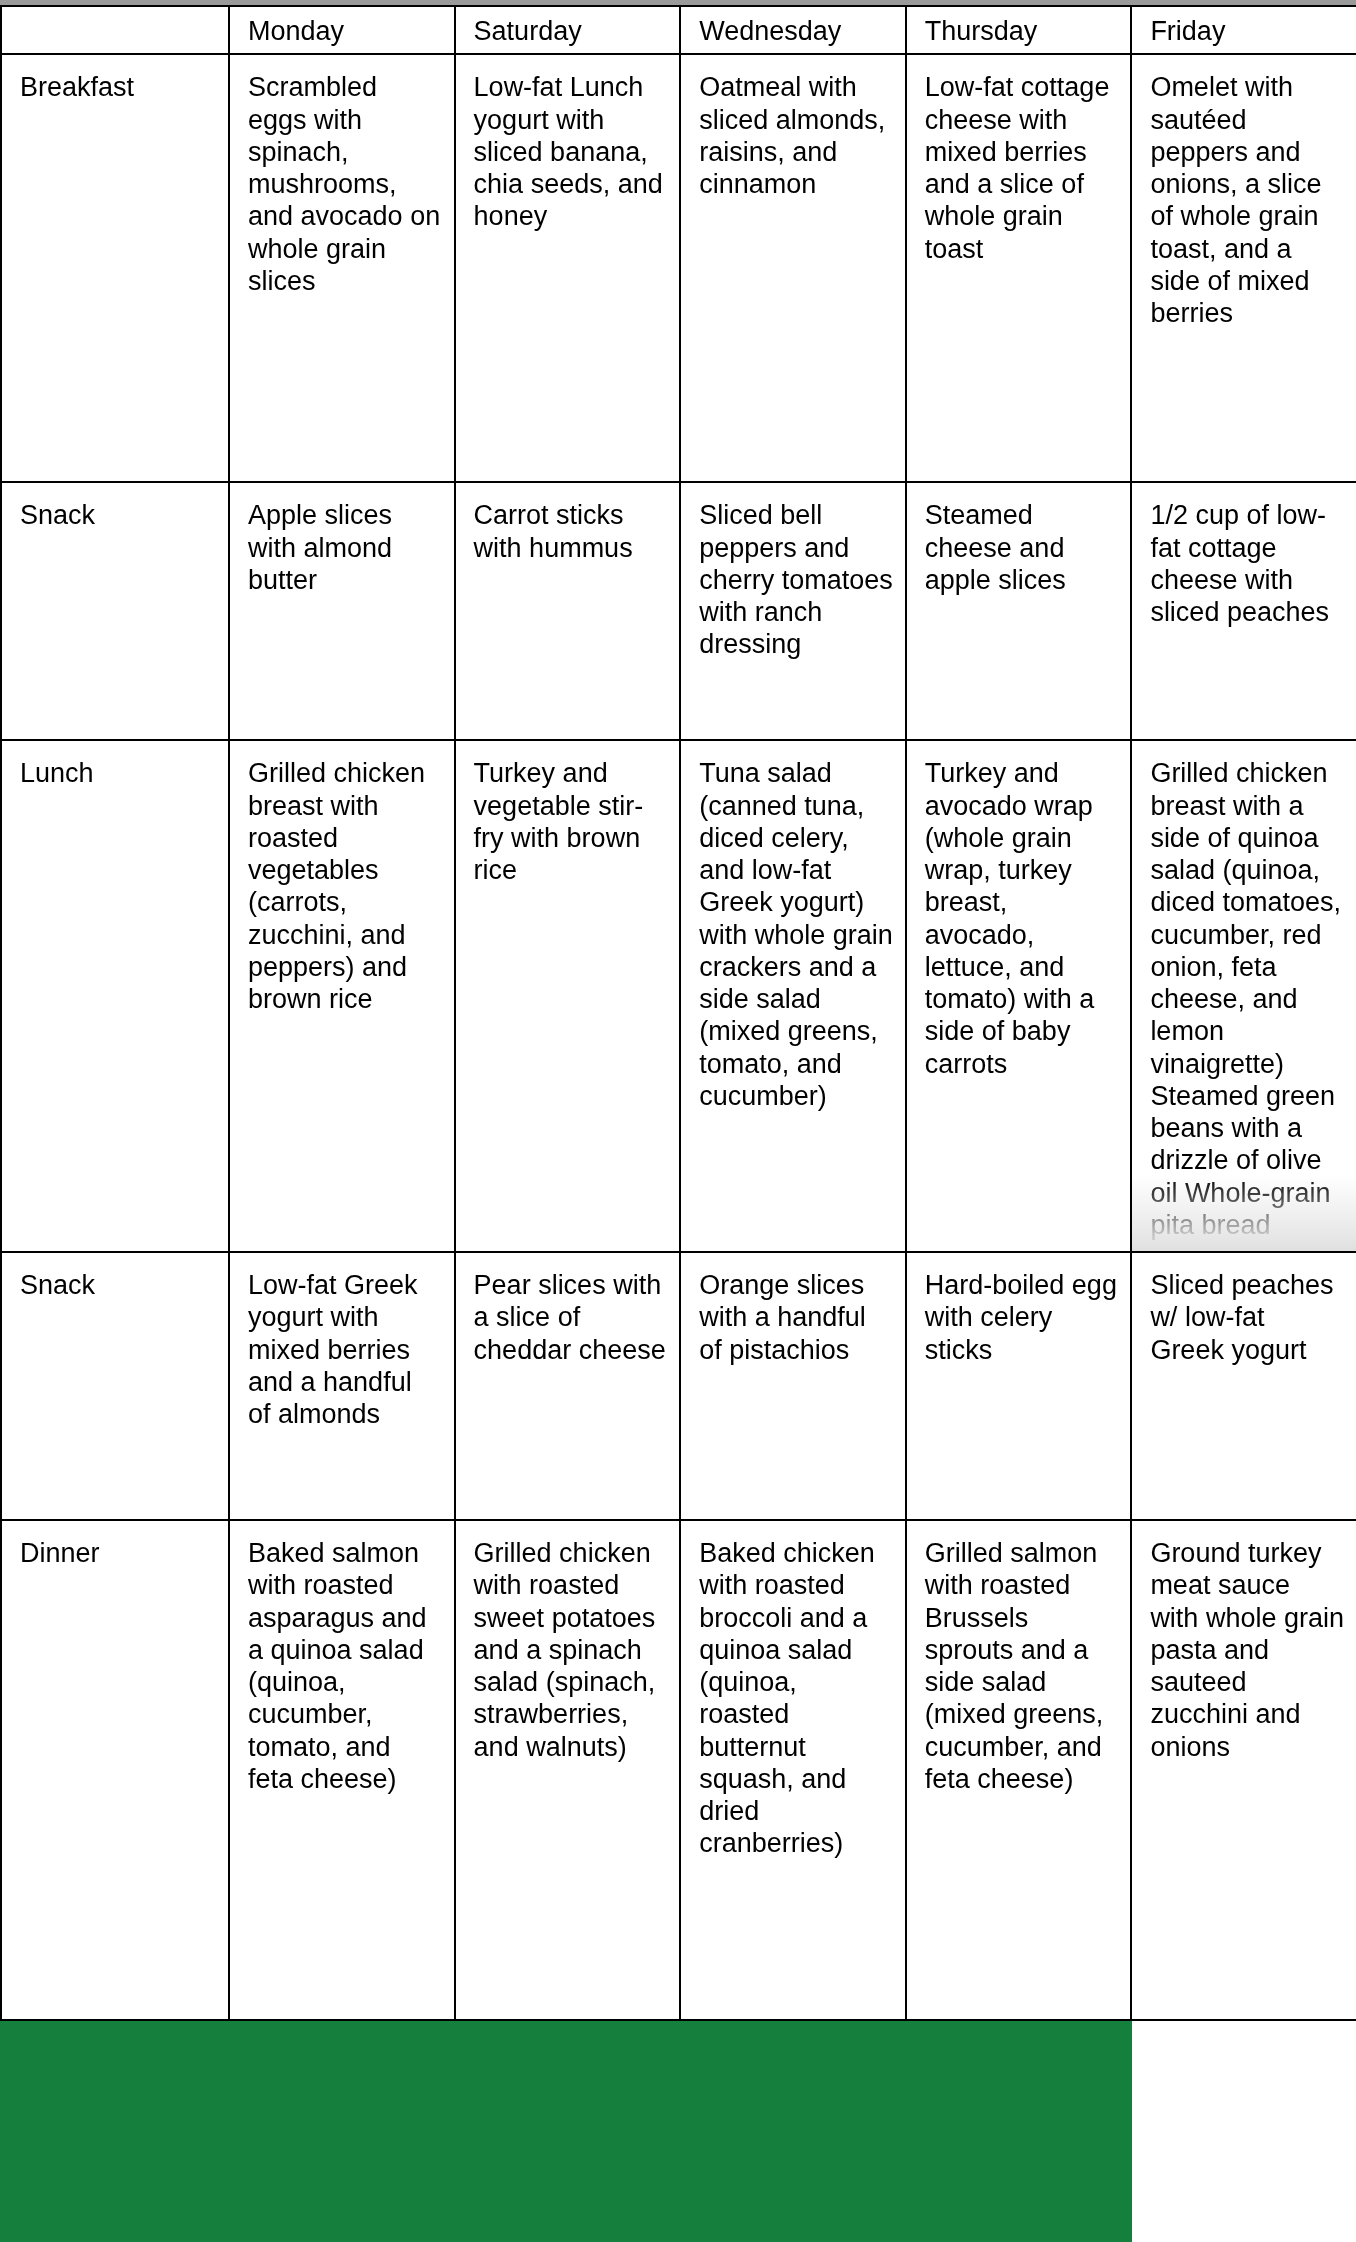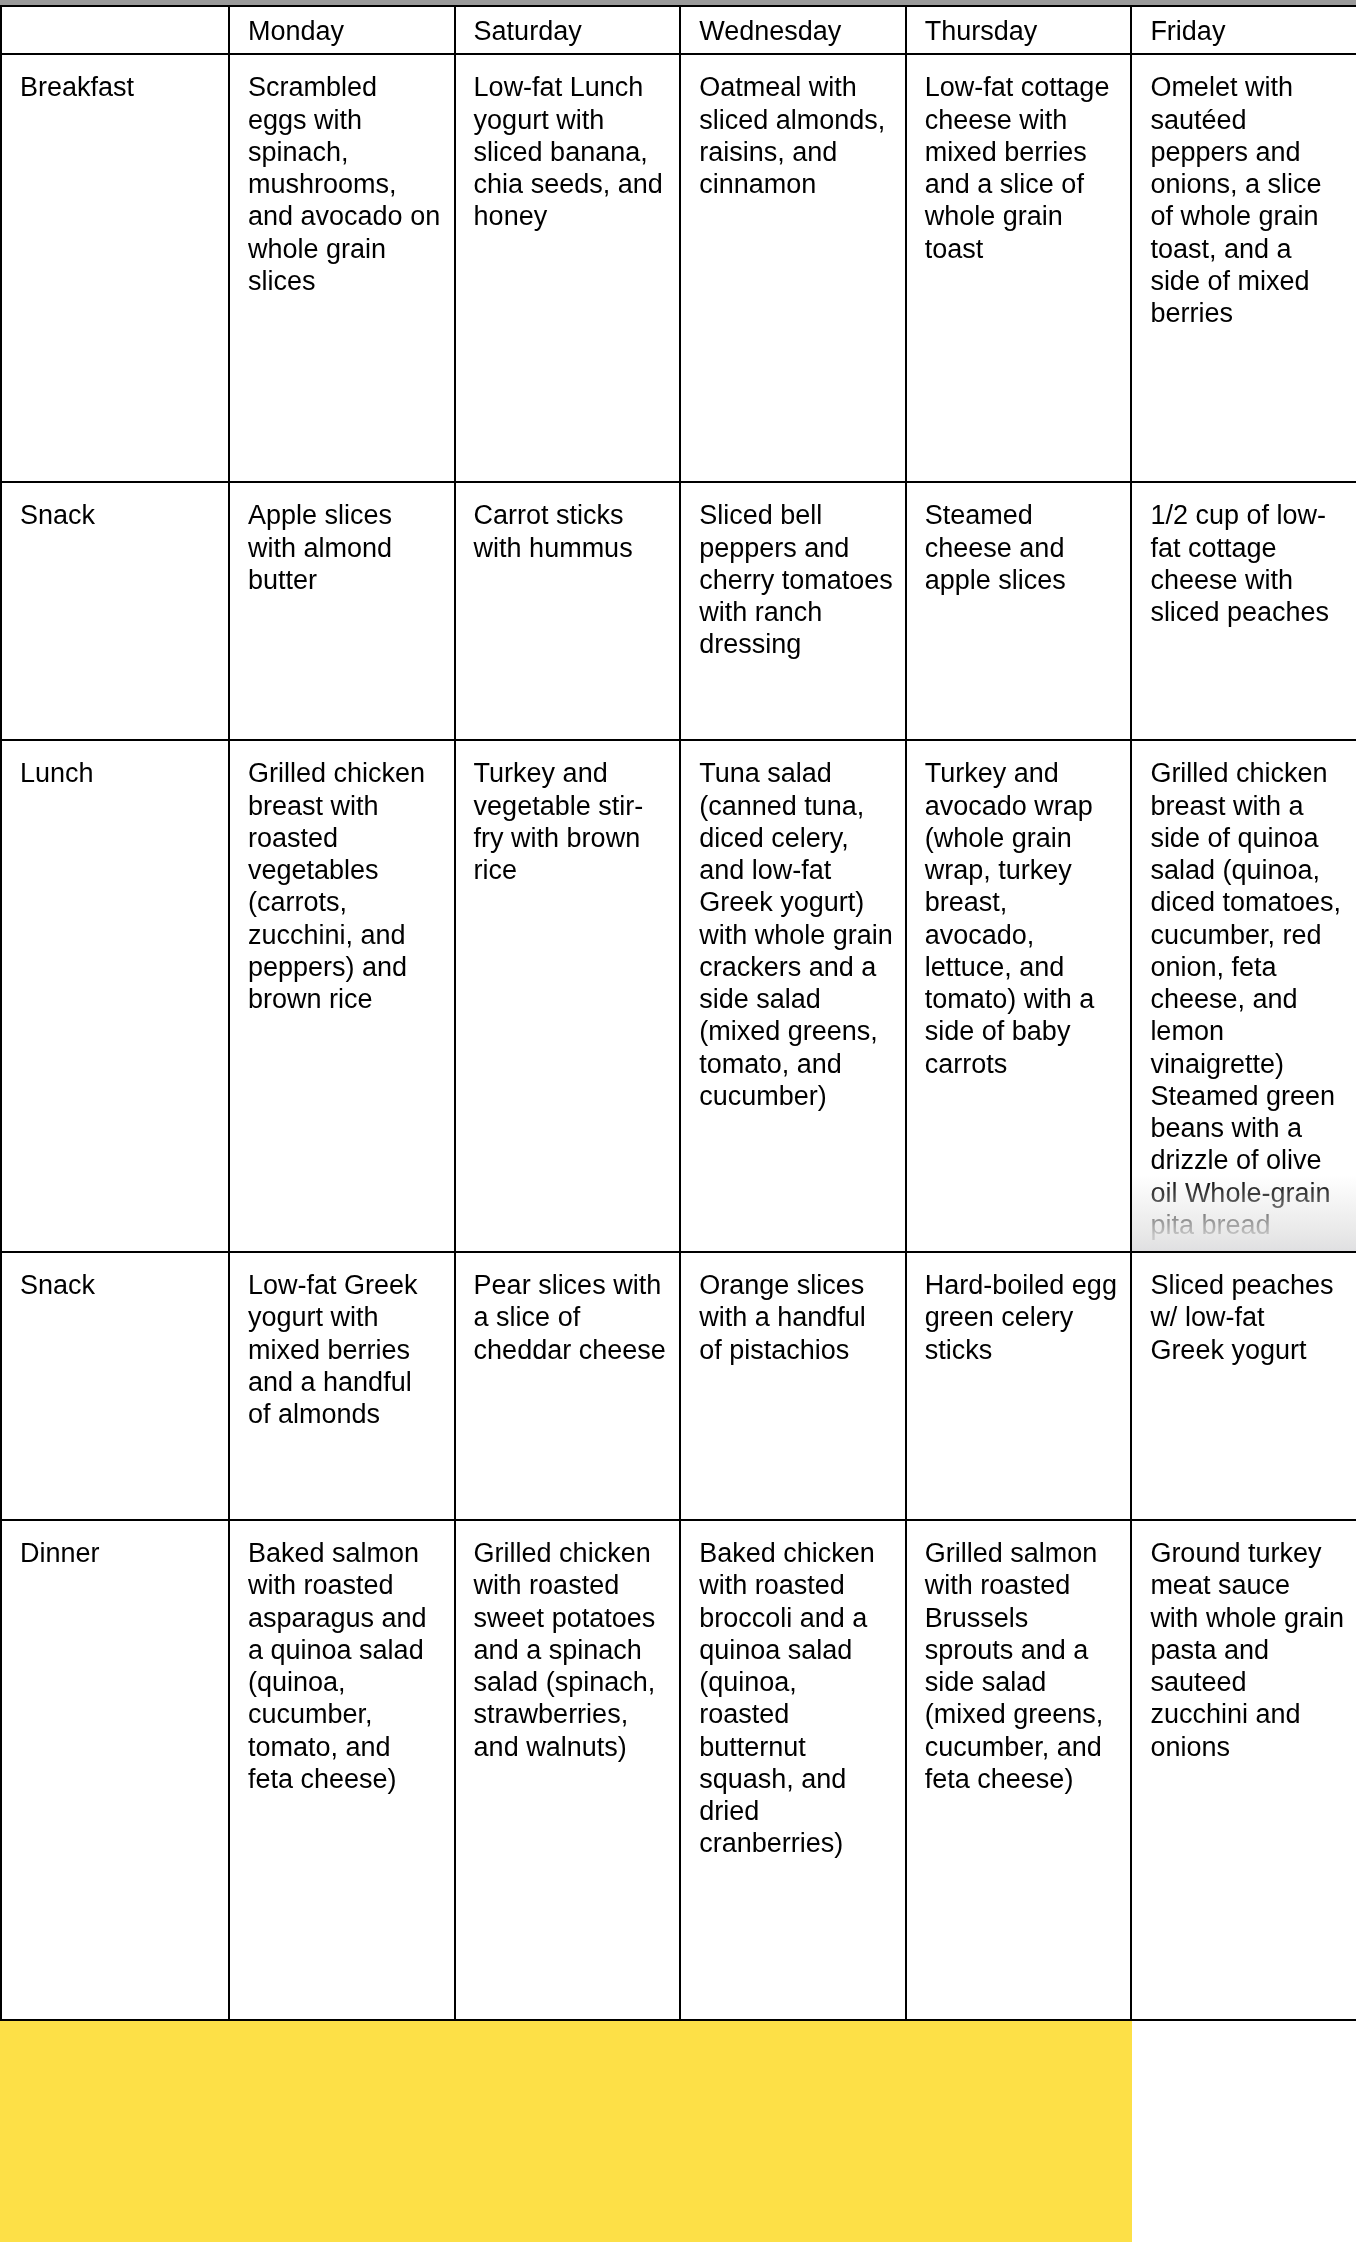--- a/index.html
+++ b/index.html
@@ -12,21 +12,21 @@
     height: 2242px;
     overflow: hidden;
     font-family: "Liberation Sans", sans-serif;
     -webkit-font-smoothing: antialiased;
   }
 
   #page {
     position: relative;
     width: 1132px;
     height: 2242px;
-    background: #fde047;
+    background: #15803d;
     box-sizing: border-box;
   }
 
   
   .top-strip {
     position: absolute;
     top: 0; left: 0;
     width: 1356px;
     height: 5px;
     background: #9a9a9a;
@@ -187,21 +187,21 @@
         <td>
             <span class="cell-text">Low-fat Greek yogurt with mixed berries and a handful of almonds</span>
           </td>
         <td>
             <span class="cell-text">Pear slices with a slice of cheddar cheese</span>
           </td>
         <td>
             <span class="cell-text">Orange slices with a handful of pistachios</span>
           </td>
         <td>
-            <span class="cell-text">Hard-boiled egg green celery sticks</span>
+            <span class="cell-text">Hard-boiled egg with celery sticks</span>
           </td>
         <td>
             <span class="cell-text">Sliced peaches w/ low-fat Greek yogurt</span>
           </td>
       </tr>
 
       <tr class="row-4">
         <td class="meal-label">Dinner</td>
         <td>
             <span class="cell-text">Baked salmon with roasted asparagus and a quinoa salad (quinoa, cucumber, tomato, and feta cheese)</span>

